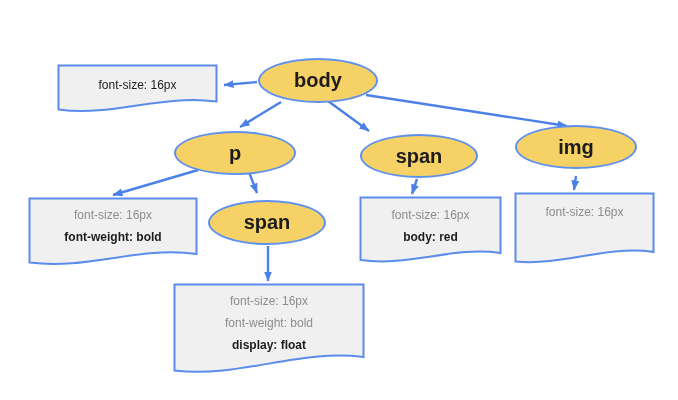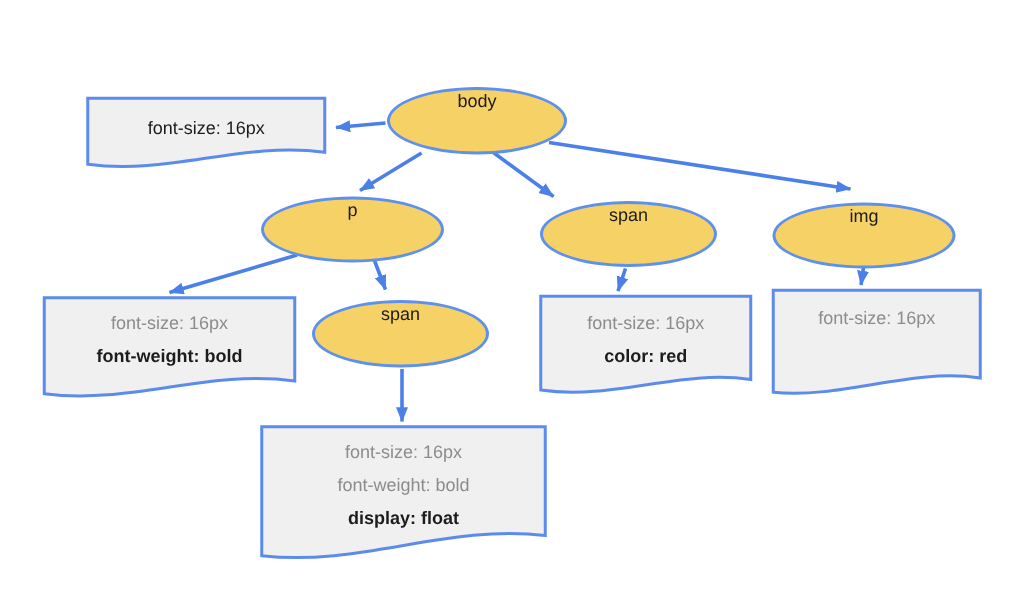--- a/index.html
+++ b/index.html
@@ -6,22 +6,22 @@
   .stage{
     position:relative;width:678px;height:400px;background:#ffffff;
     font-family:"Liberation Sans",sans-serif;overflow:hidden;
   }
   .edges{position:absolute;left:0;top:0;width:678px;height:400px;z-index:1;}
   .edge{stroke:var(--arrow);stroke-width:2.4;fill:none;}
   .arrowhead-shape{fill:var(--arrow);}
   .node{
     position:absolute;z-index:2;box-sizing:border-box;
     background:var(--node-fill);border:2.5px solid var(--node-border);
-    border-radius:50%;display:flex;align-items:flex-start;justify-content:center;
-    font-size:12px;color:var(--text-dark);
+    border-radius:50%;display:flex;align-items:center;justify-content:center;
+    font-size:20px;color:var(--text-dark);font-weight:bold;
   }
   .note{position:absolute;z-index:2;}
   .note > svg{position:absolute;left:0;top:0;overflow:visible;display:block;}
   .docshape{fill:var(--note-fill);stroke:var(--note-border);stroke-width:2;}
   .note-lines{
     position:relative;z-index:3;text-align:center;
     font-size:12px;line-height:22px;
   }
   .line-muted{color:var(--text-muted);}
   .line-strong{color:var(--text-dark);font-weight:bold;}
@@ -54,21 +54,21 @@
   </div>
 
   <div class="node" style="left:174px;top:131px;width:122px;height:44px;">
     <span>p</span>
   </div>
 
   <div class="node" style="left:360px;top:134px;width:118px;height:44px;">
     <span>span</span>
   </div>
 
-  <div class="node" style="left:515px;top:135px;width:122px;height:44px;">
+  <div class="node" style="left:515px;top:125px;width:122px;height:44px;">
     <span>img</span>
   </div>
 
   <div class="node" style="left:208px;top:200px;width:118px;height:45px;">
     <span>span</span>
   </div>
 
   <div class="note" style="left:57px;top:64px;width:161px;height:56px;">
     <svg width="161" height="58" viewBox="0 0 161 58">
       <path class="docshape" d="M1.5,1.5 L159.5,1.5 L159.5,37.5 C104,30 56,53 1.5,45.5 Z"></path>
@@ -98,21 +98,21 @@
       <div class="line-strong">display: float</div>
     </div>
   </div>
 
   <div class="note" style="left:359px;top:196px;width:143px;height:76px;">
     <svg width="143" height="78" viewBox="0 0 143 78">
       <path class="docshape" d="M1.5,1.5 L141.5,1.5 L141.5,57 C94,50 50,71 1.5,64 Z"></path>
     </svg>
     <div class="note-lines" style="padding-top:8px;">
       <div class="line-muted">font-size: 16px</div>
-      <div class="line-strong">color: red</div>
+      <div class="line-strong">body: red</div>
     </div>
   </div>
 
   <div class="note" style="left:514px;top:192px;width:141px;height:80px;">
     <svg width="141" height="82" viewBox="0 0 141 82">
       <path class="docshape" d="M1.5,1.5 L139.5,1.5 L139.5,60 C93,53 49,74 1.5,69.5 Z"></path>
     </svg>
     <div class="note-lines" style="padding-top:9px;">
       <div class="line-muted">font-size: 16px</div>
     </div>

